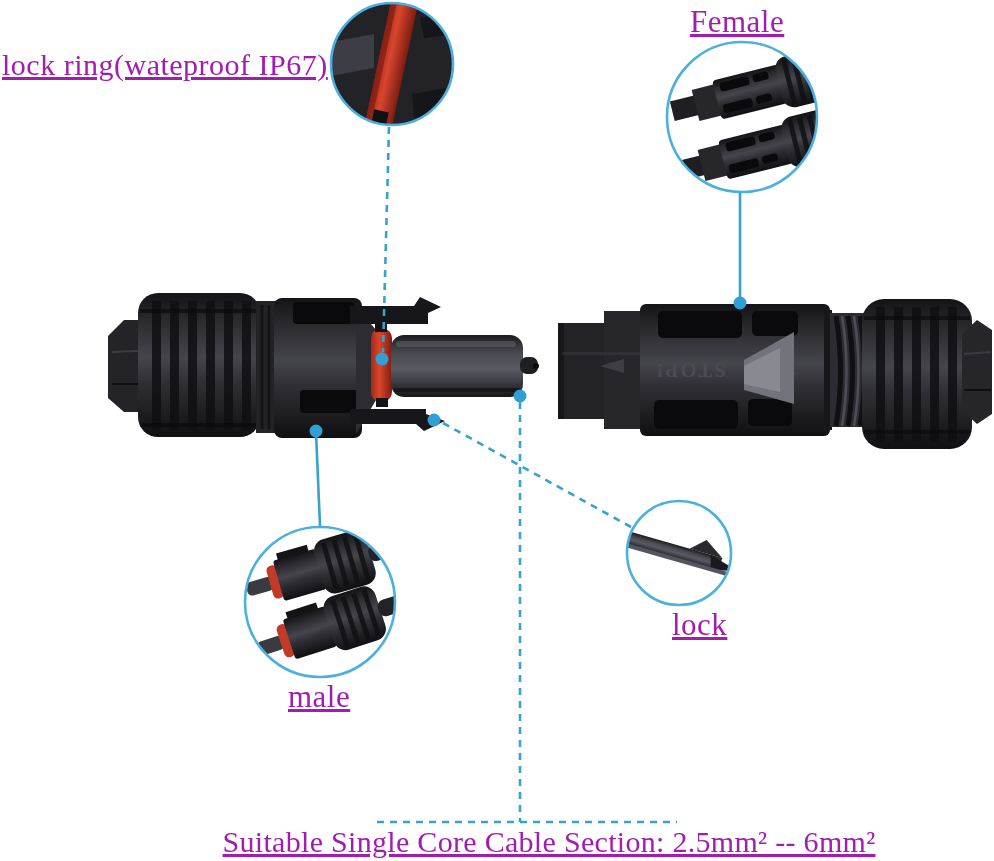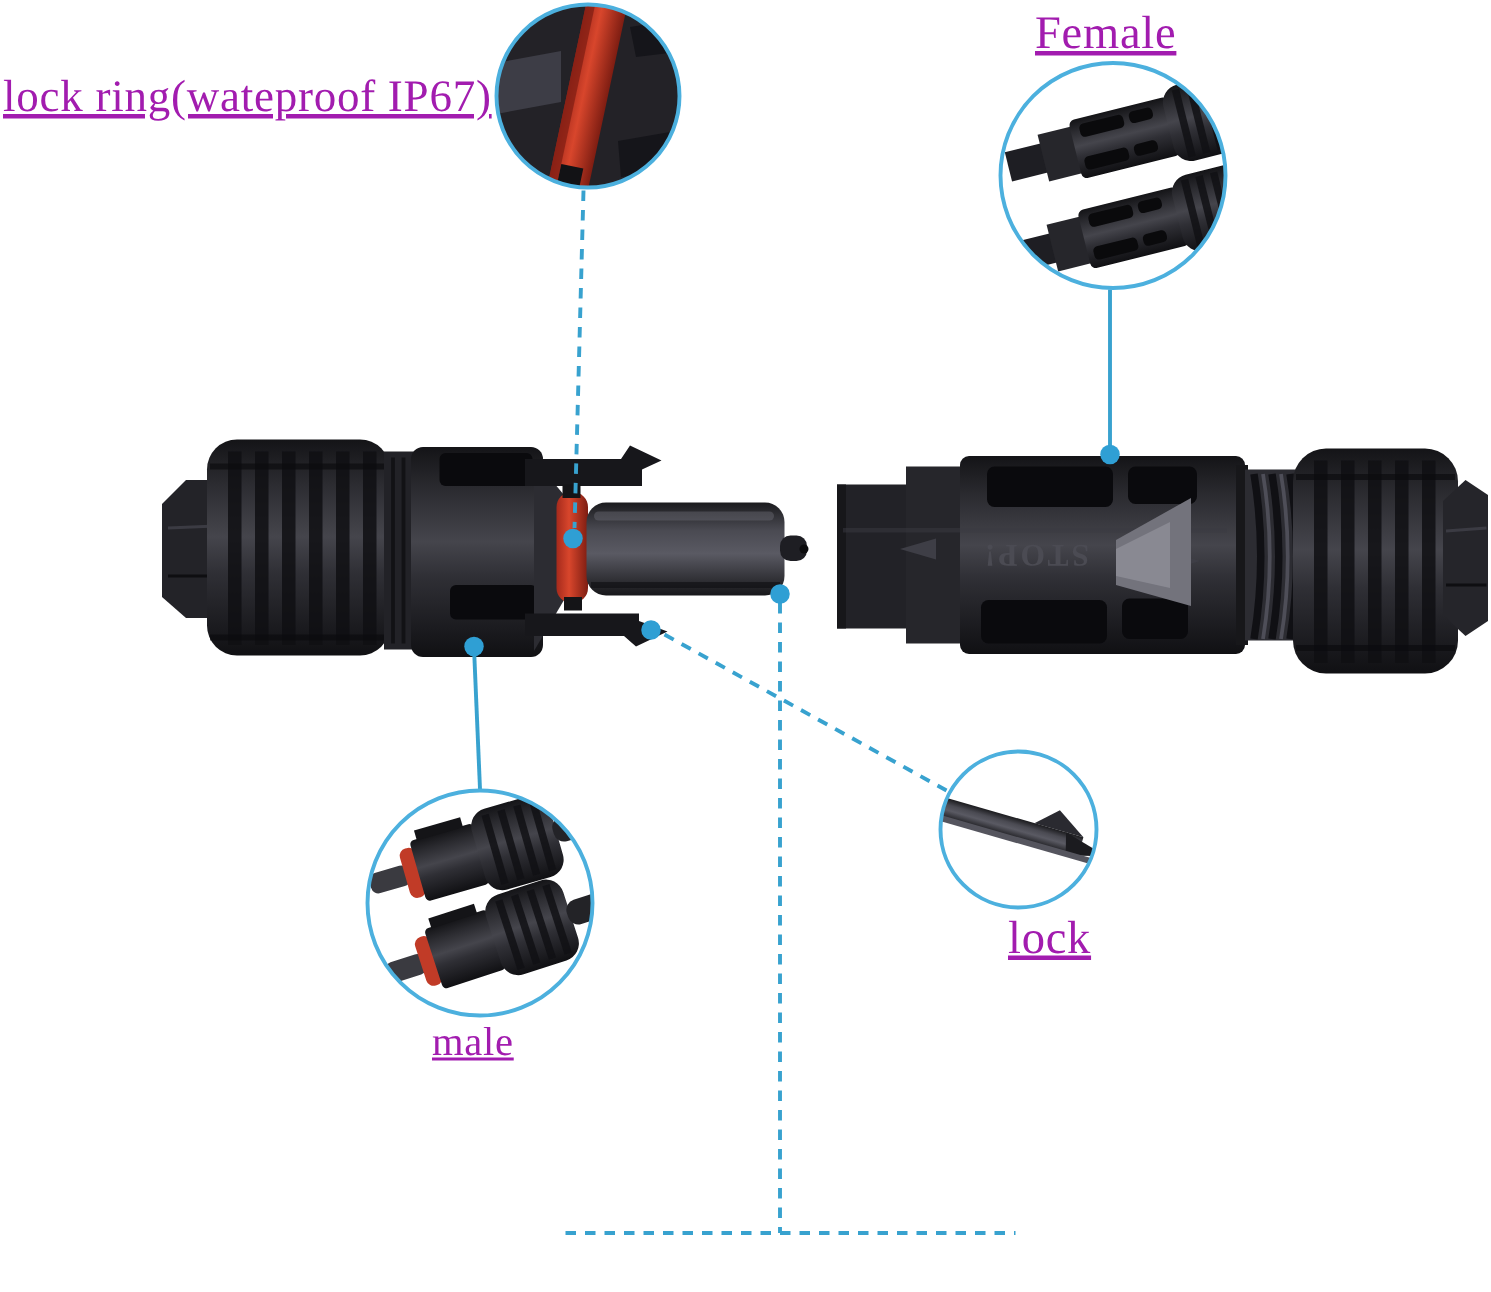--- a/index.html
+++ b/index.html
@@ -4,21 +4,21 @@
 <style>
   html,body{margin:0;padding:0;background:#fff;}
   .canvas{
     position:relative;width:994px;height:861px;background:#ffffff;overflow:hidden;
     font-family:"Liberation Serif", serif;color:#1c1c1c;
   }
   .art{position:absolute;left:0;top:0;}
   .label{position:absolute;white-space:nowrap;color:#a21caf;letter-spacing:0.5px;text-decoration:underline;}
   .label-lockring{left:2px;top:48px;font-size:30px;}
   .label-female{left:690px;top:4px;font-size:31px;}
-  .label-male{left:288px;top:679px;font-size:27px;}
+  .label-male{left:288px;top:679px;font-size:31px;}
   .label-lock{left:672px;top:607px;font-size:31px;}
   .label-caption{left:549px;top:825px;transform:translateX(-50%);font-size:30px;letter-spacing:0.3px;}
 </style>
 </head>
 <body>
 
 <div class="canvas">
 
 <svg class="art" width="994" height="861" viewBox="0 0 994 861">
   <defs>
@@ -218,14 +218,15 @@
       </g>
     </g>
     <circle cx="679" cy="553" r="52" fill="none" stroke="#4cb0de" stroke-width="2.6"></circle>
   </g>
 </svg>
 
 <div class="label label-lockring">lock ring(wateproof IP67)</div>
 <div class="label label-female">Female</div>
 <div class="label label-male">male</div>
 <div class="label label-lock">lock</div>
+<div class="label label-caption">Suitable Single Core Cable Section: 2.5mm² -- 6mm²</div>
 
 </div>
 
 </body></html>

